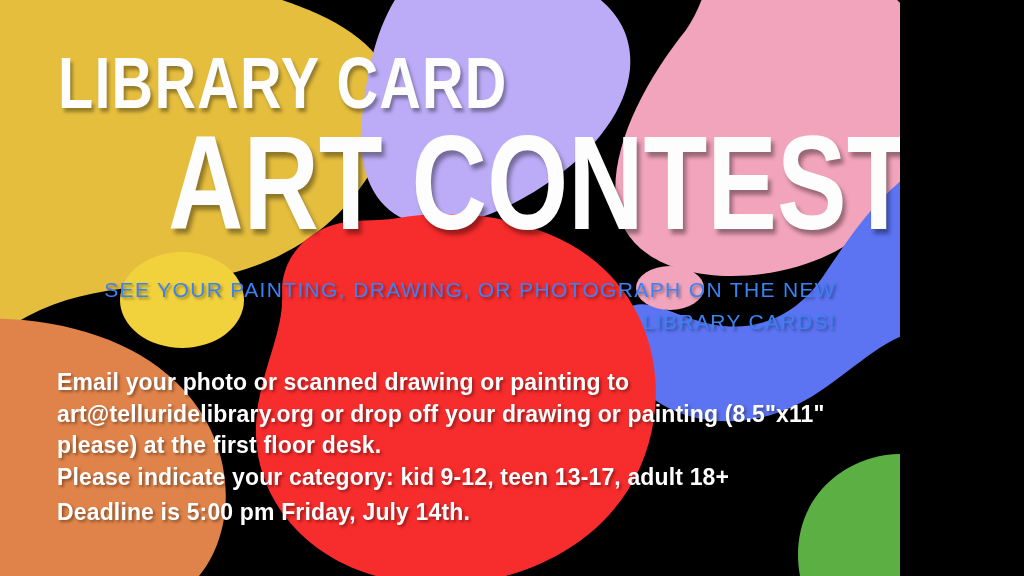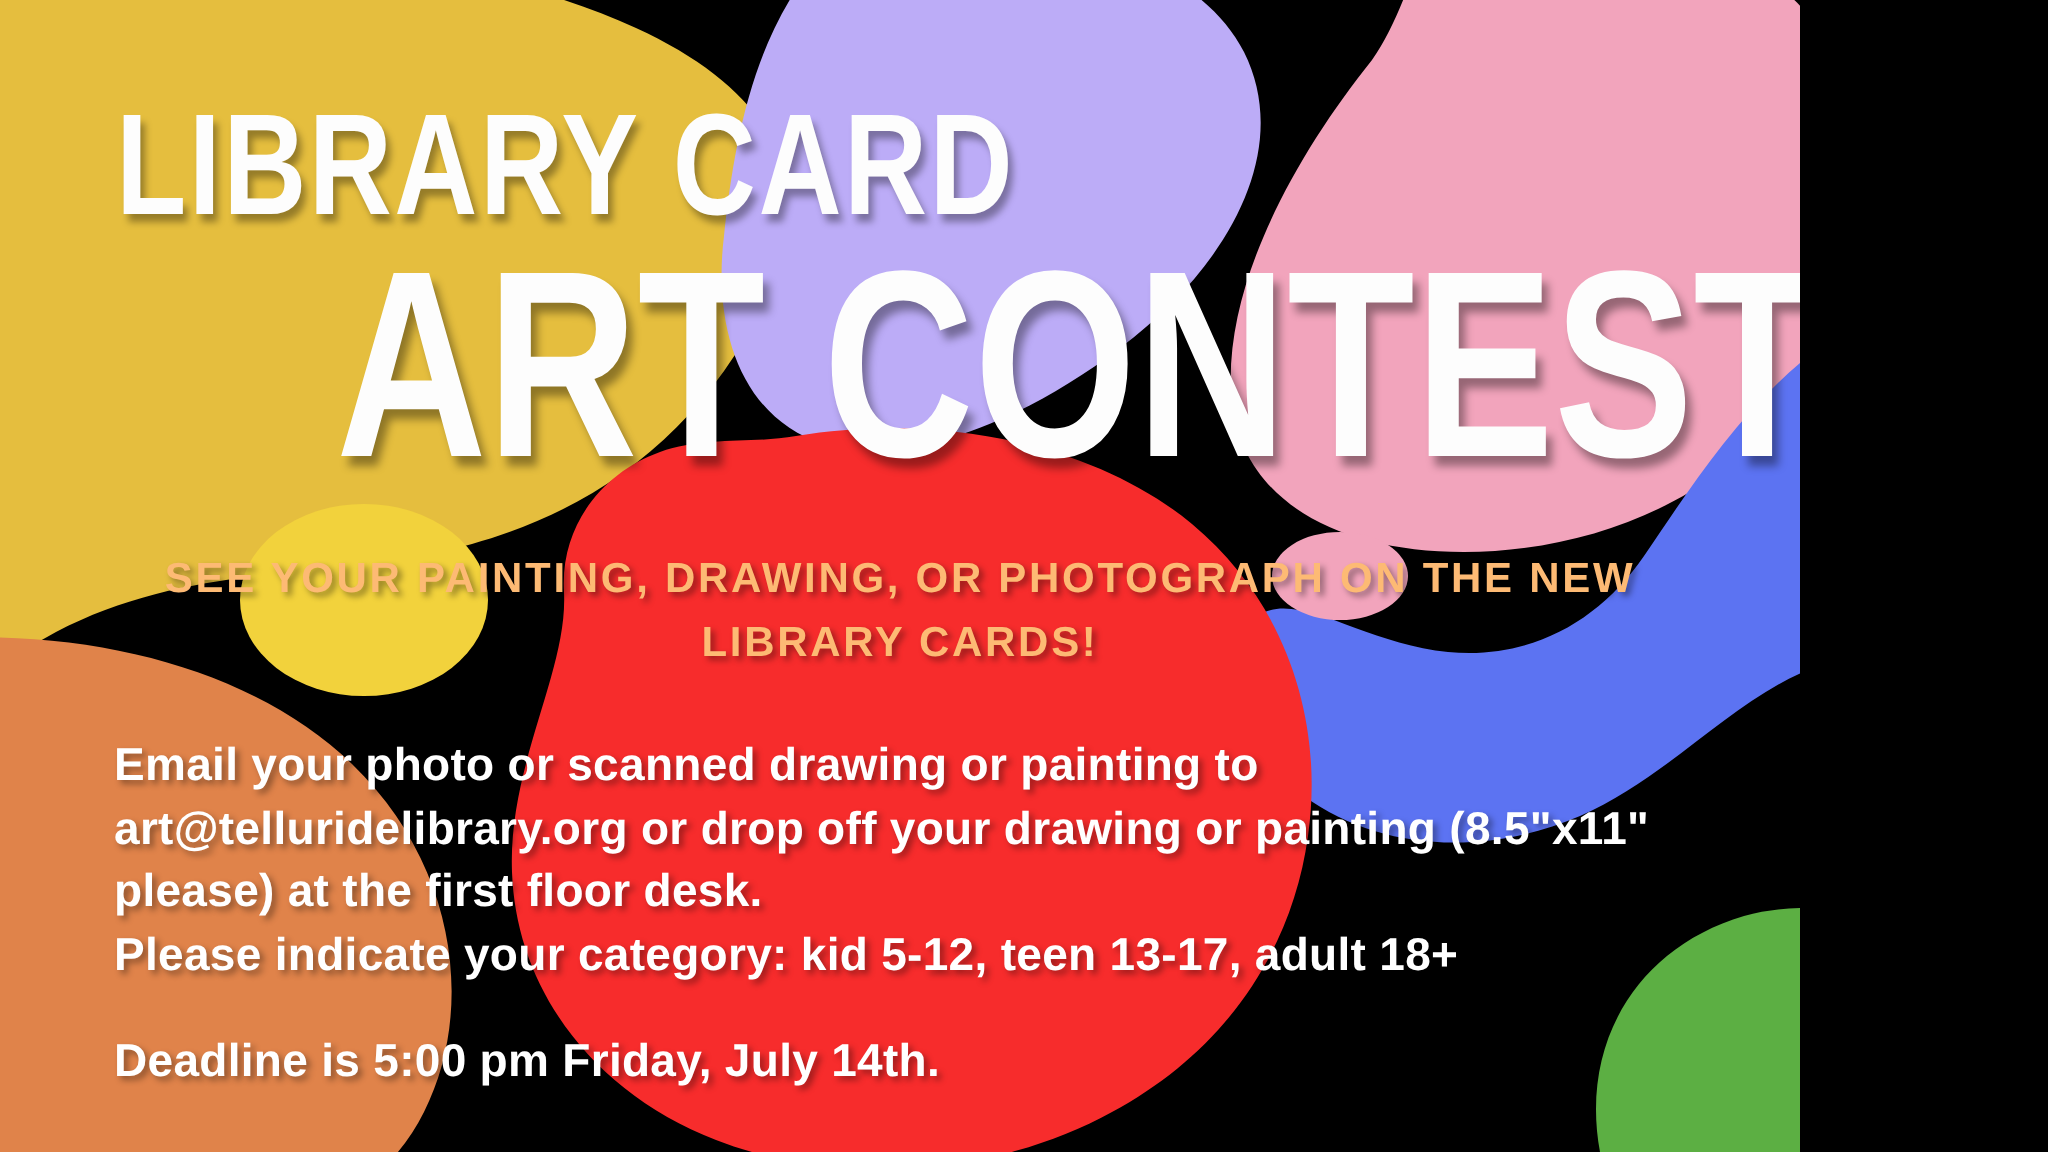--- a/index.html
+++ b/index.html
@@ -63,26 +63,26 @@
     transform-origin: left top;
     white-space: nowrap;
     text-shadow: 4px 5px 5px rgba(0,0,0,0.38);
   }
 
   .subhead {
     position: absolute;
     left: 0;
     right: 0;
     top: 274px;
-    text-align: center;
+    text-align: right;
     font-size: 21px;
     line-height: 1.5;
-    font-weight: 700;
+    font-weight: 400;
     letter-spacing: 1.35px;
-    color: #fdba74;
+    color: #3b82f6;
     text-shadow: 2px 2px 3px rgba(0,0,0,0.4);
     padding: 0 64px;
     box-sizing: border-box;
   }
 
   .body-block {
     position: absolute;
     left: 57px;
     top: 367px;
     width: 920px;
@@ -91,21 +91,21 @@
     font-weight: 700;
     letter-spacing: 0.15px;
     color: #ffffff;
     text-shadow: 2px 2px 3px rgba(0,0,0,0.38);
     white-space: pre-wrap;
   }
 
   .deadline {
     position: absolute;
     left: 57px;
-    top: 515px;
+    top: 497px;
     font-size: 23px;
     line-height: 1.37;
     font-weight: 700;
     letter-spacing: 0.15px;
     color: #ffffff;
     text-shadow: 2px 2px 3px rgba(0,0,0,0.38);
     white-space: nowrap;
   }
 </style>
 </head>
@@ -159,18 +159,18 @@
 
     <div class="kicker">LIBRARY CARD</div>
 
     <div class="headline">ART CONTEST</div>
 
     <div class="subhead">SEE YOUR PAINTING, DRAWING, OR PHOTOGRAPH ON THE NEW LIBRARY CARDS!</div>
 
     <div class="body-block">Email your photo or scanned drawing or painting to
 art@telluridelibrary.org or drop off your drawing or painting (8.5"x11"
 please) at the first floor desk.
-Please indicate your category: kid 5-12, teen 13-17, adult 18+</div>
+Please indicate your category: kid 9-12, teen 13-17, adult 18+</div>
 
     <div class="deadline">Deadline is 5:00 pm Friday, July 14th.</div>
 
   </div>
 </div>
 
 </body></html>

